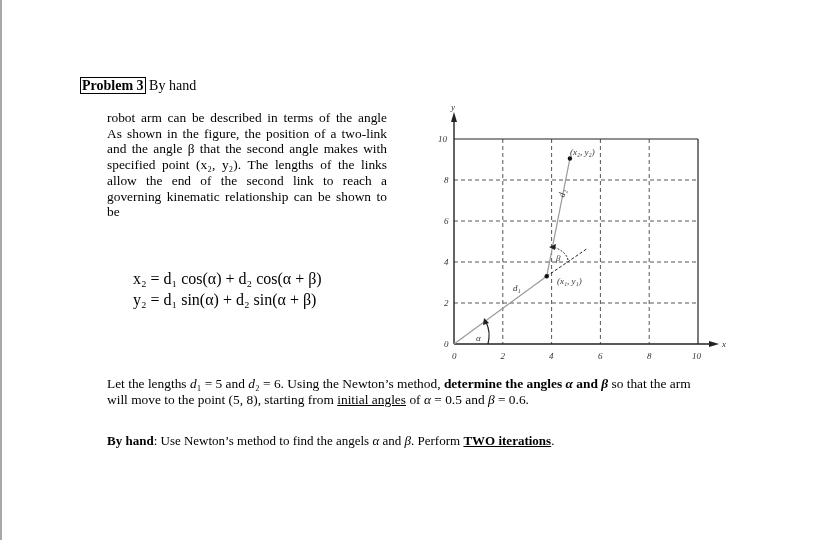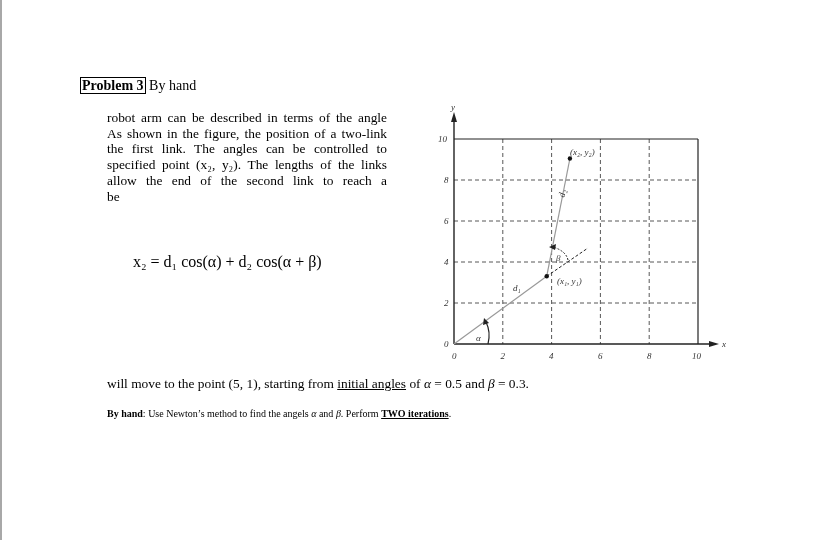--- a/index.html
+++ b/index.html
@@ -9,51 +9,53 @@
   }
   .left-bar { position: absolute; left: 0; top: 0; width: 2px; height: 540px; background: #a8a8a8; }
   .problem-head { position: absolute; left: 80px; top: 78px; font-size: 14px; line-height: 16px; white-space: nowrap; }
   .problem-box { border: 1px solid #000; font-weight: bold; padding: 0 1px; text-align: center; }
   .intro {
     position: absolute; left: 107px; top: 110px; width: 280px;
     font-size: 13.4px; line-height: 15.7px; text-align: justify;
   }
   .intro .line { display: block; text-align: justify; text-align-last: justify; white-space: nowrap; }
   .intro .line.last { text-align-last: left; }
-  .eqs { position: absolute; left: 133px; top: 251px; font-size: 16px; line-height: 21px; white-space: nowrap; }
+  .eqs { position: absolute; left: 133px; top: 268px; font-size: 16px; line-height: 21px; white-space: nowrap; }
   .para2 { position: absolute; left: 107px; top: 376px; font-size: 13.4px; line-height: 16px; white-space: nowrap; }
-  .para3 { position: absolute; left: 107px; top: 406px; font-size: 10px; line-height: 16px; white-space: nowrap; }
+  .para3 { position: absolute; left: 107px; top: 433px; font-size: 13px; line-height: 16px; white-space: nowrap; }
   .u { text-decoration: underline; }
   b { font-weight: bold; }
   .greek { font-style: italic; }
   .figure { position: absolute; left: 0; top: 0; width: 818px; height: 540px; pointer-events: none; }
   .figure svg { position: absolute; left: 0; top: 0; }
   .fig-text { font-family: "Liberation Serif", "DejaVu Serif", serif; font-style: italic; font-size: 9px; fill: #333; }
 </style>
 </head>
 <body>
 
 <div class="left-bar"></div>
 
 <div class="problem-head">
   <span class="problem-box">Problem 3</span>
   <span>By hand</span>
 </div>
 
 <div class="intro">
   <span class="line">robot arm can be described in terms of the angle</span>
   <span class="line">As shown in the figure, the position of a two-link</span>
-  <span class="line">the first link. The angles can be controlled to</span>
+  <span class="line">and the angle β that the second angle makes with</span>
   <span class="line">specified point (x₂, y₂). The lengths of the links</span>
   <span class="line">allow the end of the second link to reach a</span>
+  <span class="line">governing kinematic relationship can be shown to</span>
   <span class="line last">be</span>
 </div>
 
 <div class="eqs">
   <div>x₂ = d₁ cos(α) + d₂ cos(α + β)</div>
+  <div>y₂ = d₁ sin(α) + d₂ sin(α + β)</div>
 </div>
 
 <div class="figure">
   <svg width="818" height="540" viewBox="0 0 818 540">
 
     <g stroke="#444" stroke-width="0.9" stroke-dasharray="4,3">
       <line x1="502.8" y1="139" x2="502.8" y2="344"></line>
       <line x1="551.6" y1="139" x2="551.6" y2="344"></line>
       <line x1="600.4" y1="139" x2="600.4" y2="344"></line>
       <line x1="649.2" y1="139" x2="649.2" y2="344"></line>
@@ -106,18 +108,19 @@
     <text class="fig-text" x="476" y="341">α</text>
     <text class="fig-text" x="556" y="261">β</text>
     <text class="fig-text" x="513" y="291">d₁</text>
     <text class="fig-text" x="558" y="198" transform="rotate(-78 561 194)">d₂</text>
     <text class="fig-text" x="557" y="284">(x₁, y₁)</text>
     <text class="fig-text" x="570" y="155">(x₂, y₂)</text>
   </svg>
 </div>
 
 <div class="para2">
-  <div><span>will move to the point (5, 1), starting from </span><span class="u">initial angles</span><span> of </span><span class="greek">α</span><span> = 0.5 and </span><span class="greek">β</span><span> = 0.3.</span></div>
+  <div><span>Let the lengths </span><i>d</i><span>₁</span><span> = 5 and </span><i>d</i><span>₂</span><span> = 6. Using the Newton’s method, </span><b>determine the angles </b><b class="greek">α</b><b> and </b><b class="greek">β</b><span> so that the arm</span></div>
+  <div><span>will move to the point (5, 8), starting from </span><span class="u">initial angles</span><span> of </span><span class="greek">α</span><span> = 0.5 and </span><span class="greek">β</span><span> = 0.6.</span></div>
 </div>
 
 <div class="para3">
   <b>By hand</b><span>: Use Newton’s method to find the angels </span><span class="greek">α</span><span> and </span><span class="greek">β</span><span>. Perform </span><b class="u">TWO iterations</b><span>.</span>
 </div>
 
 </body></html>

